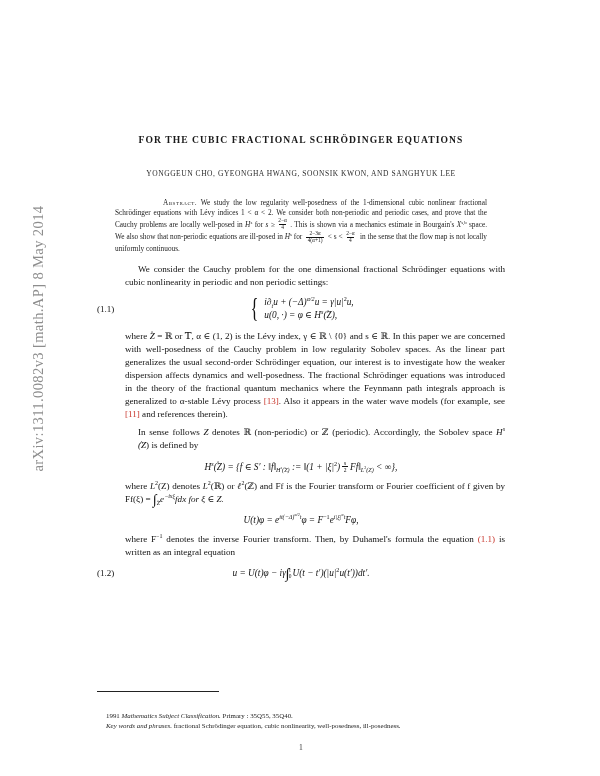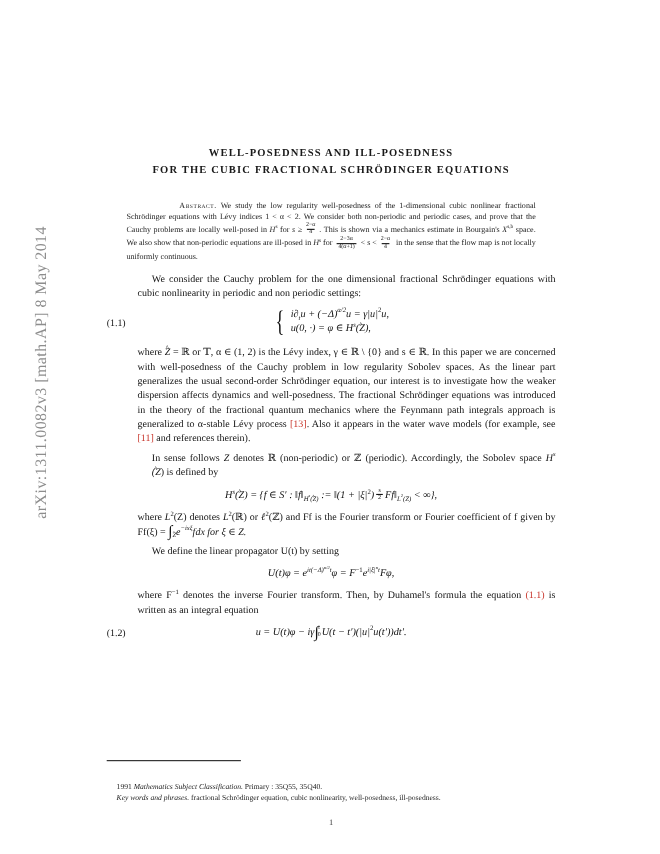--- a/index.html
+++ b/index.html
@@ -230,24 +230,24 @@
   }
 </style>
 </head>
 <body>
 
 <div class="arxiv-stamp">arXiv:1311.0082v3  [math.AP]  8 May 2014</div>
 
 <div class="page">
 
   <div class="title-block">
-    <div class="title-line">WELL-POSEDNESS AND ILL-POSEDNESS</div>
     <div class="title-line">FOR THE CUBIC FRACTIONAL SCHRÖDINGER EQUATIONS</div>
   </div>
 
+  <div class="authors">YONGGEUN CHO, GYEONGHA HWANG, SOONSIK KWON, AND SANGHYUK LEE</div>
 
   <div class="abstract">
     <span class="head">Abstract.</span><span> We study the low regularity well-posedness of the 1-dimensional cubic nonlinear fractional Schrödinger equations with Lévy indices 1 &lt; α &lt; 2. We consider both non-periodic and periodic cases, and prove that the Cauchy problems are locally well-posed in </span><i class="m">H</i><sup class="sm">s</sup><span> for </span><i class="m">s ≥</i><span class="frac">
         <span class="num">2−α</span>
         <span class="den">4</span>
       </span><span>. This is shown via a mechanics estimate in Bourgain's </span><i class="m">X</i><sup class="sm">s,b</sup><span> space. We also show that non-periodic equations are ill-posed in </span><i class="m">H</i><sup class="sm">s</sup><span> for </span><span class="frac">
         <span class="num">2−3α</span>
         <span class="den">4(α+1)</span>
       </span><span> &lt; s &lt;</span><span class="frac">
         <span class="num">2−α</span>
@@ -277,21 +277,20 @@
 
   <div class="eq-row">
     <div class="eq-body"><i class="m">H</i><sup class="sm"><i class="m">s</i></sup><i class="m"><span class="hat-over">(Z</span></i><i class="m">) = {f ∈ S′ : ‖f‖</i><sub class="sm"><i class="m">H</i><sup class="sm"><i class="m">s</i></sup><i class="m"><span class="hat-over">(Z</span></i><i class="m">)</i></sub><i class="m"> := ‖(1 + |ξ|</i><sup class="sm">2</sup><i class="m">)</i><span class="frac" style="font-size:0.6em">
           <span class="num">s</span>
           <span class="den">2</span>
         </span><i class="m">Ff‖</i><sub class="sm"><i class="m">L</i><sup class="sm">2</sup><i class="m">(Z)</i></sub><i class="m"> &lt; ∞},</i></div>
   </div>
 
   <div class="para tight"><span>where </span><i class="m">L</i><sup class="sm">2</sup><span>(Z) denotes </span><i class="m">L</i><sup class="sm">2</sup><span>(ℝ) or </span><i class="m">ℓ</i><sup class="sm">2</sup><span>(ℤ) and Ff is the Fourier transform or Fourier coefficient of f given by Ff(ξ) = </span><span class="intg">∫</span><sub class="sm"><i class="m"><span class="hat-over">Z</span></i></sub><i class="m">e</i><sup class="sm"><i class="m">−ixξ</i></sup><i class="m">fdx for ξ ∈ Z.</i></div>
 
-  <div class="para indent tight">We define the linear propagator U(t) by setting</div>
 
   <div class="eq-row">
     <div class="eq-body"><i class="m">U(t)φ = e</i><sup class="sm"><i class="m">it(−Δ)</i><sup class="sm"><i class="m">α/2</i></sup><i class="m">t</i></sup><i class="m">φ = F</i><sup class="sm">−1</sup><i class="m">e</i><sup class="sm"><i class="m">i|ξ|</i><sup class="sm"><i class="m">α</i></sup><i class="m">t</i></sup><i class="m">Fφ,</i></div>
   </div>
 
   <div class="para tight"><span>where F</span><sup class="sm">−1</sup><span> denotes the inverse Fourier transform. Then, by Duhamel's formula the equation </span><span class="cite">(1.1)</span><span> is written as an integral equation</span></div>
 
   <div class="eq-row" style="">
     <span class="eq-tag">(1.2)</span>
     <div class="eq-body"><i class="m">u = U(t)φ − iγ</i><span class="intg">∫</span><span class="lim">

